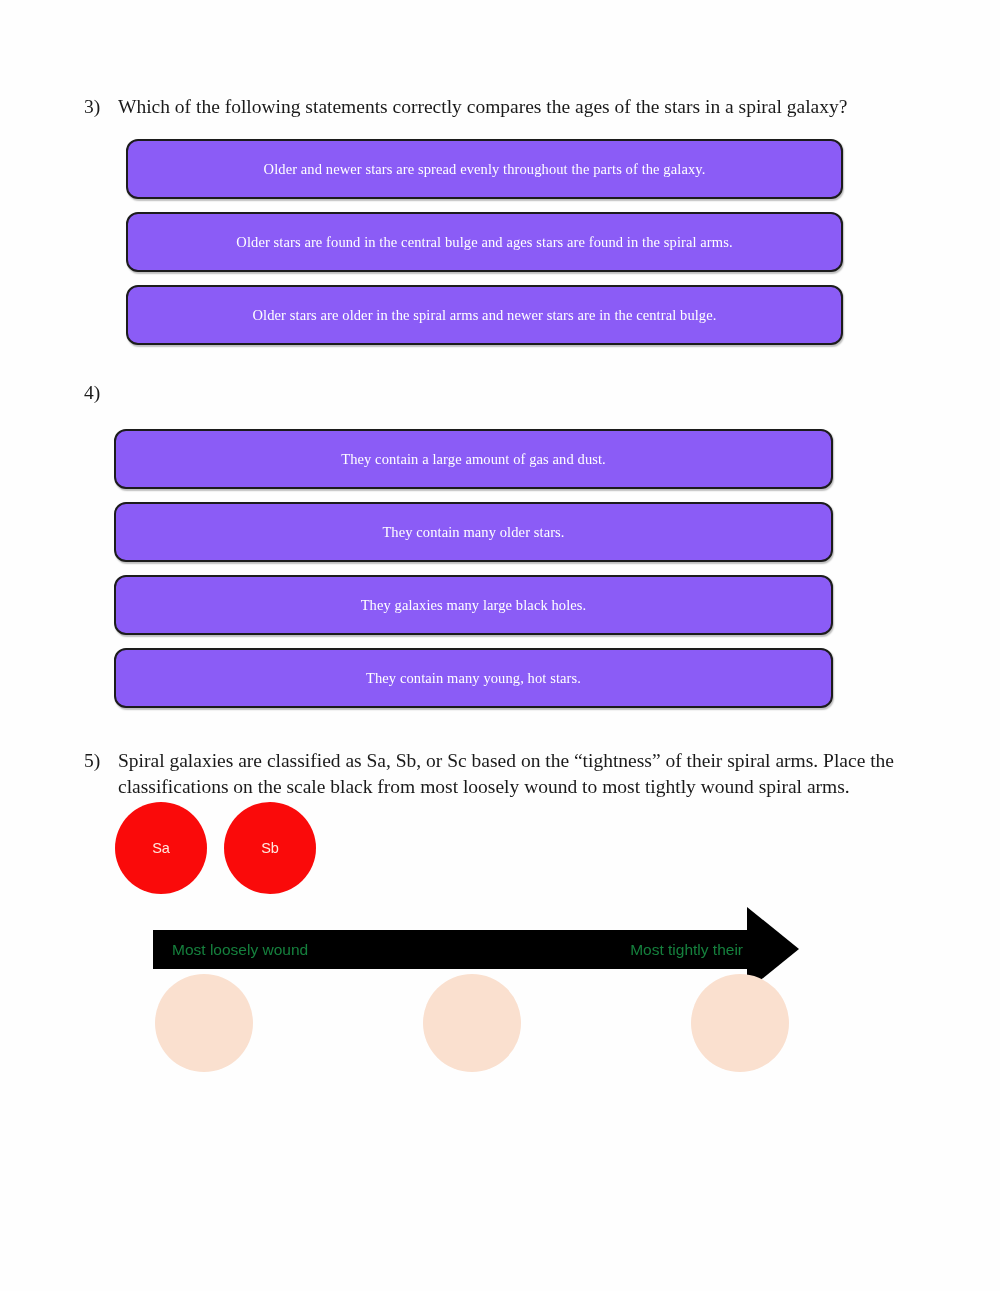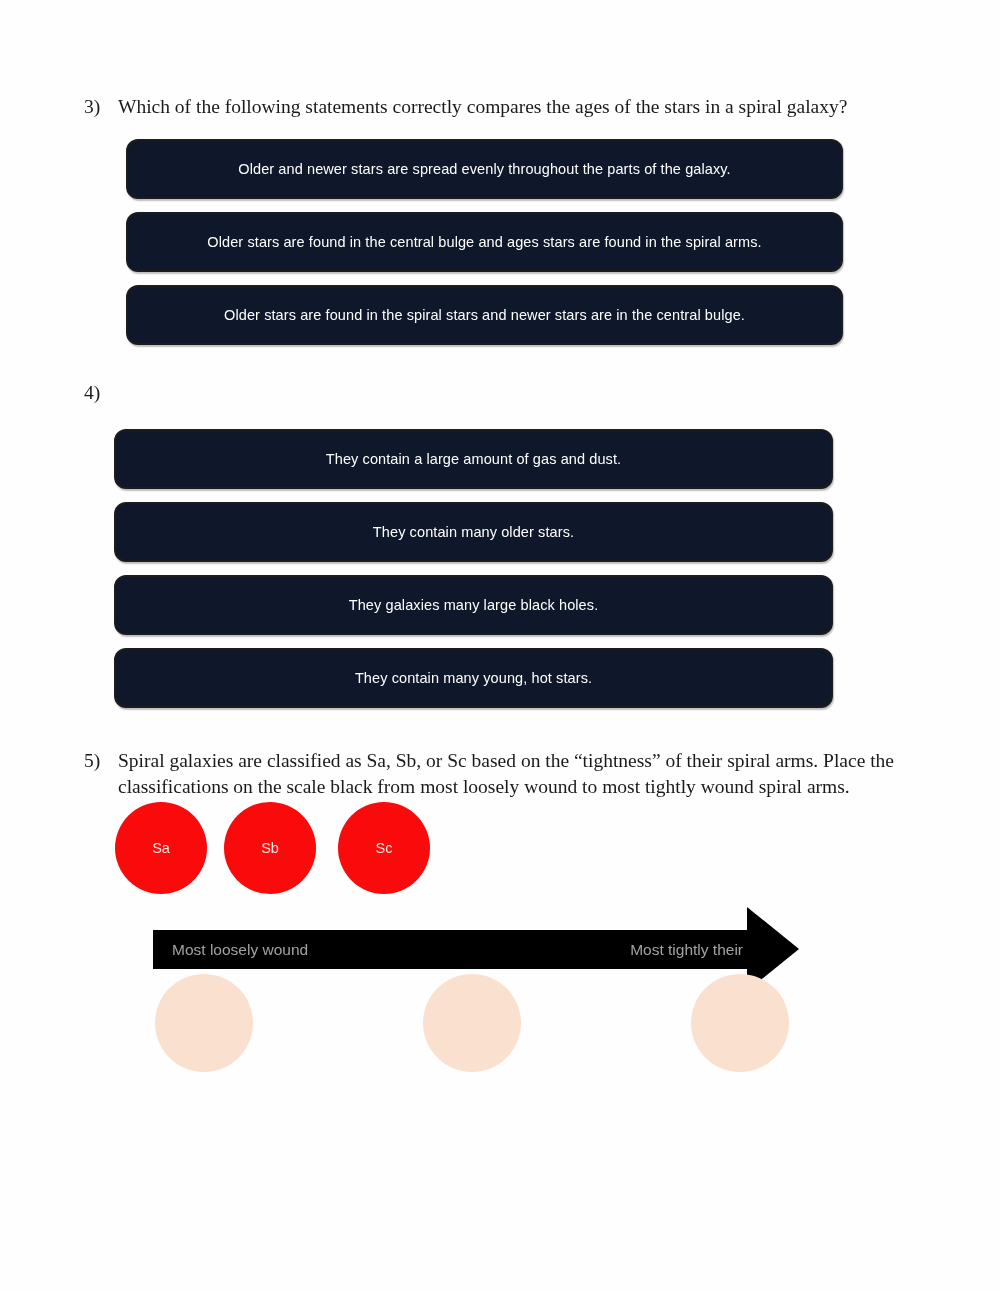--- a/index.html
+++ b/index.html
@@ -49,29 +49,29 @@
   #question-3 { left: 84px; top: 94px; width: 850px; }
   #question-4 { left: 84px; top: 380px; width: 850px; }
   #question-5 { left: 84px; top: 748px; width: 830px; }
 
   
   .options {
     position: absolute;
   }
   .option-box {
     position: relative;
-    background: #0f172a;
+    background: #8b5cf6;
     border: 2.2px solid #1c1c1c;
     border-radius: 12px;
     box-sizing: border-box;
     display: flex;
     align-items: center;
     justify-content: center;
     color: #ffffff;
-    font-family: Liberation Sans, sans-serif;
+    font-family: Liberation Serif, serif;
     font-size: 14.5px;
     letter-spacing: 0.1px;
     text-align: center;
     box-shadow: 1px 1.5px 1.5px rgba(0,0,0,0.25);
   }
 
   #options-3 { left: 126px; top: 139px; width: 717px; }
   #options-3 .option-box {
     width: 717px;
     height: 60px;
@@ -128,21 +128,21 @@
     width: 596px;
     height: 39px;
     background: #000000;
     display: flex;
     align-items: center;
     justify-content: space-between;
     box-sizing: border-box;
     padding: 0 6px 0 19px;
   }
   .arrow-bar span {
-    color: #a3a3a3;
+    color: #15803d;
     font-family: "Liberation Sans", sans-serif;
     font-size: 15.5px;
     white-space: nowrap;
   }
   .arrow-head {
     position: absolute;
     left: 594px;
     top: 0px;
     width: 0;
     height: 0;
@@ -173,21 +173,21 @@
   </div>
 
   <div class="options" id="options-3">
     <div class="option-box">
       <span>Older and newer stars are spread evenly throughout the parts of the galaxy.</span>
     </div>
     <div class="option-box">
       <span>Older stars are found in the central bulge and ages stars are found in the spiral arms.</span>
     </div>
     <div class="option-box">
-      <span>Older stars are found in the spiral stars and newer stars are in the central bulge.</span>
+      <span>Older stars are older in the spiral arms and newer stars are in the central bulge.</span>
     </div>
   </div>
 
   <div class="question" id="question-4">
     <div class="q-num">4)</div>
   </div>
 
   <div class="options" id="options-4">
     <div class="option-box">
       <span>They contain a large amount of gas and dust.</span>
@@ -211,23 +211,20 @@
     </div>
   </div>
 
   <div id="scale-area">
 
     <div class="token-circle" id="token-sa">
       <span>Sa</span>
     </div>
     <div class="token-circle" id="token-sb">
       <span>Sb</span>
-    </div>
-    <div class="token-circle" id="token-sc">
-      <span>Sc</span>
     </div>
 
     <div class="arrow-wrap">
       <div class="arrow-bar">
         <span>Most loosely wound</span>
         <span>Most tightly their</span>
       </div>
       <div class="arrow-head"></div>
     </div>
 

